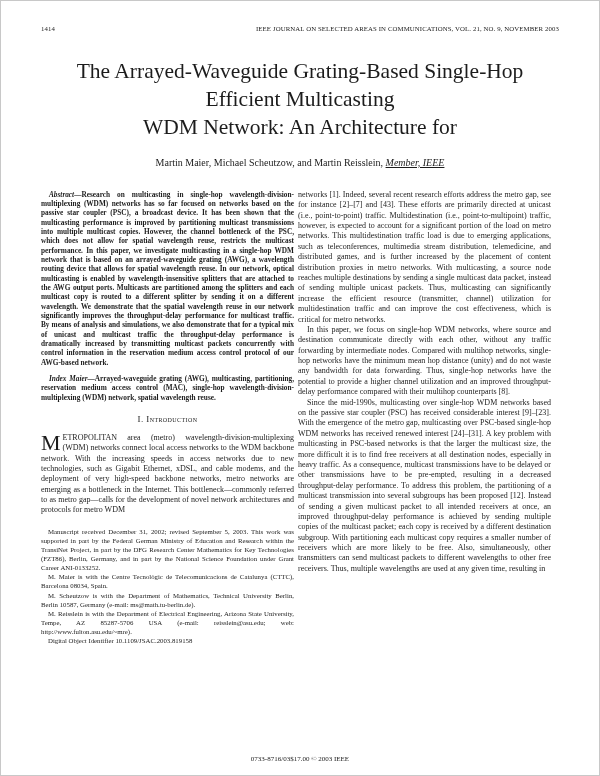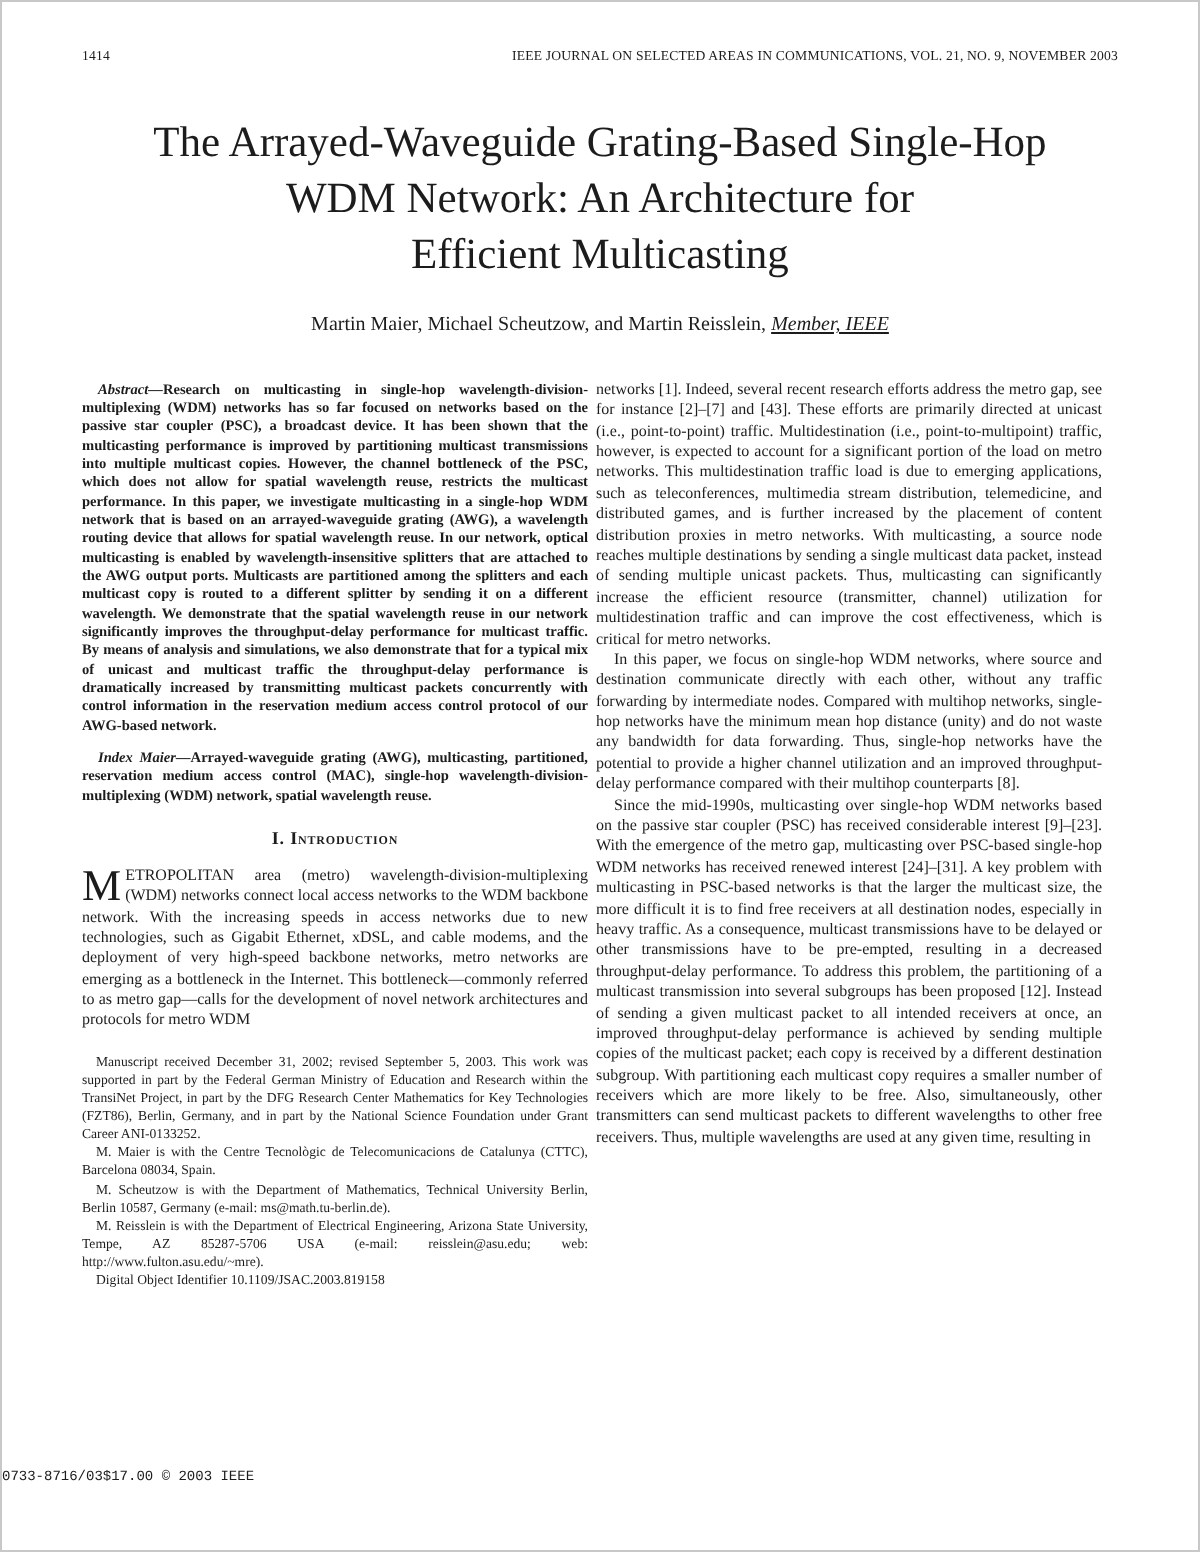--- a/index.html
+++ b/index.html
@@ -50,75 +50,73 @@
     margin: 0;
   }
   .index-terms { margin-top: 7px; }
   .abstract .lead, .index-terms .lead { font-style: italic; }
   .section-heading {
     text-align: center;
     font-size: 9px;
     font-variant: small-caps;
     letter-spacing: 0.4px;
     margin: 12px 0 7px 0;
-    font-weight: bold;
   }
   .intro-para { margin: 0; }
   .dropcap {
     float: left;
     font-size: 22px;
     line-height: 19px;
     padding-right: 2px;
   }
   .footnotes {
     margin-top: 11px;
     font-size: 6.8px;
     line-height: 1.34;
   }
   .footnotes p { margin: 0; text-indent: 7px; }
   .body-para { margin: 0; }
   .body-para.indented { text-indent: 9px; }
   .footer-line {
     position: absolute;
     left: 0;
-    bottom: 32px;
+    bottom: 12px;
     width: 100%;
-    text-align: left;
+    text-align: center;
     font-size: 7px;
-    font-family: Liberation Mono, monospace;
   }
 </style>
 </head>
 <body>
 
 <div class="page">
 
   <div class="header-row">
     <span>1414</span>
     <span>IEEE JOURNAL ON SELECTED AREAS IN COMMUNICATIONS, VOL. 21, NO. 9, NOVEMBER 2003</span>
   </div>
 
   <div class="title">
     <div>The Arrayed-Waveguide Grating-Based Single-Hop</div>
+    <div>Efficient Multicasting</div>
     <div>WDM Network: An Architecture for</div>
-    <div>Efficient Multicasting</div>
   </div>
 
   <div class="authors">
     <span>Martin Maier, Michael Scheutzow, and Martin Reisslein, </span><span class="member">Member, IEEE</span>
   </div>
 
   <div class="columns">
 
     <div class="col">
       <p class="abstract">
         <span class="lead">Abstract—</span><span>Research on multicasting in single-hop wavelength-division-multiplexing (WDM) networks has so far focused on networks based on the passive star coupler (PSC), a broadcast device. It has been shown that the multicasting performance is improved by partitioning multicast transmissions into multiple multicast copies. However, the channel bottleneck of the PSC, which does not allow for spatial wavelength reuse, restricts the multicast performance. In this paper, we investigate multicasting in a single-hop WDM network that is based on an arrayed-waveguide grating (AWG), a wavelength routing device that allows for spatial wavelength reuse. In our network, optical multicasting is enabled by wavelength-insensitive splitters that are attached to the AWG output ports. Multicasts are partitioned among the splitters and each multicast copy is routed to a different splitter by sending it on a different wavelength. We demonstrate that the spatial wavelength reuse in our network significantly improves the throughput-delay performance for multicast traffic. By means of analysis and simulations, we also demonstrate that for a typical mix of unicast and multicast traffic the throughput-delay performance is dramatically increased by transmitting multicast packets concurrently with control information in the reservation medium access control protocol of our AWG-based network.</span>
       </p>
       <p class="index-terms">
-        <span class="lead">Index Maier—</span><span>Arrayed-waveguide grating (AWG), multicasting, partitioned, reservation medium access control (MAC), single-hop wavelength-division-multiplexing (WDM) network, spatial wavelength reuse.</span>
+        <span class="lead">Index Maier—</span><span>Arrayed-waveguide grating (AWG), multicasting, partitioning, reservation medium access control (MAC), single-hop wavelength-division-multiplexing (WDM) network, spatial wavelength reuse.</span>
       </p>
       <div class="section-heading">I. Introduction</div>
       <p class="intro-para">
         <span class="dropcap">M</span><span>ETROPOLITAN area (metro) wavelength-division-multiplexing (WDM) networks connect local access networks to the WDM backbone network. With the increasing speeds in access networks due to new technologies, such as Gigabit Ethernet, xDSL, and cable modems, and the deployment of very high-speed backbone networks, metro networks are emerging as a bottleneck in the Internet. This bottleneck—commonly referred to as metro gap—calls for the development of novel network architectures and protocols for metro WDM</span>
       </p>
       <div class="footnotes">
         <p>Manuscript received December 31, 2002; revised September 5, 2003. This work was supported in part by the Federal German Ministry of Education and Research within the TransiNet Project, in part by the DFG Research Center Mathematics for Key Technologies (FZT86), Berlin, Germany, and in part by the National Science Foundation under Grant Career ANI-0133252.</p>
         <p>M. Maier is with the Centre Tecnològic de Telecomunicacions de Catalunya (CTTC), Barcelona 08034, Spain.</p>
         <p>M. Scheutzow is with the Department of Mathematics, Technical University Berlin, Berlin 10587, Germany (e-mail: ms@math.tu-berlin.de).</p>
         <p>M. Reisslein is with the Department of Electrical Engineering, Arizona State University, Tempe, AZ 85287-5706 USA (e-mail: reisslein@asu.edu; web: http://www.fulton.asu.edu/~mre).</p>

